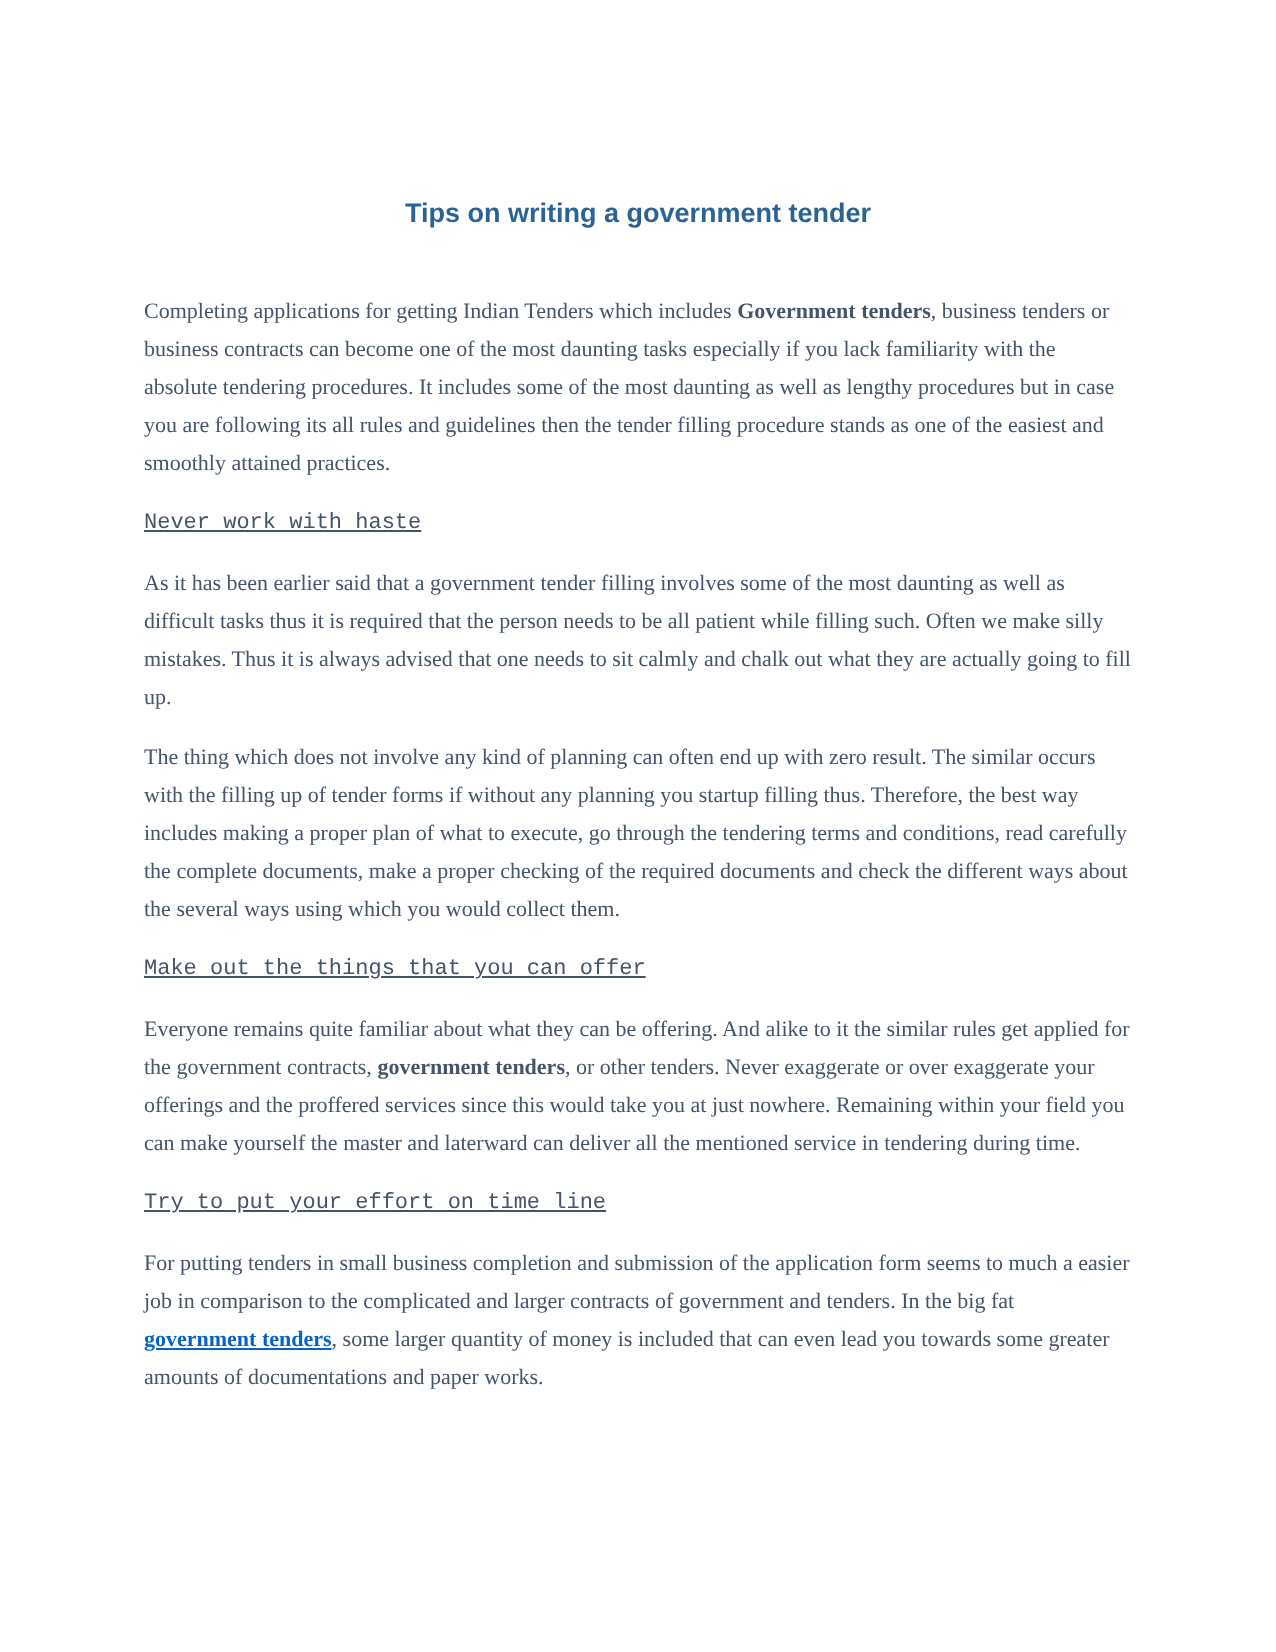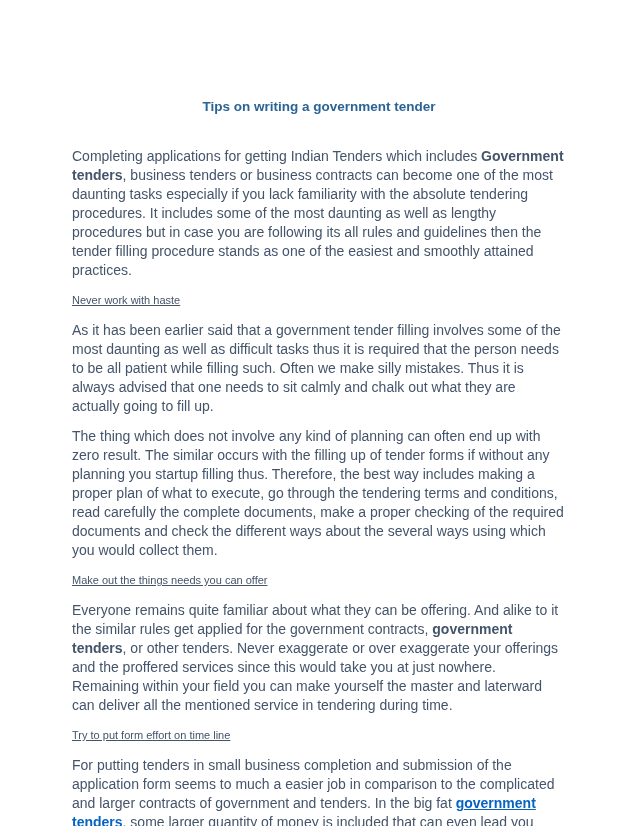--- a/index.html
+++ b/index.html
@@ -20,36 +20,38 @@
   }
   .doc-title {
     text-align: center;
     font-weight: bold;
     font-size: 13.5px;
     line-height: 20px;
     color: #2a6496;
     margin: 0 0 30px 0;
   }
   .body-par {
-    font-size: 14px;
+    font-size: 11px;
     line-height: 19px;
     margin: 0 0 11px 0;
     text-align: left;
+    font-family: Liberation Serif, serif;
   }
   .heading-bold {
     font-size: 11px;
     line-height: 19px;
     font-weight: bold;
     margin: 0 0 11px 0;
   }
   .heading-underline {
     font-size: 11px;
     line-height: 19px;
     text-decoration: underline;
     margin: 0 0 11px 0;
+    font-family: Liberation Mono, monospace;
   }
   .run-bold {
     font-weight: bold;
   }
   .doc-link {
     color: #0563c1;
     font-weight: bold;
     text-decoration: underline;
     cursor: pointer;
   }
@@ -64,21 +66,21 @@
   <p class="body-par"><span>Completing applications for getting Indian Tenders which includes </span><span class="run-bold">Government tenders</span><span>, business tenders or business contracts can become one of the most daunting tasks especially if you lack familiarity with the absolute tendering procedures. It includes some of the most daunting as well as lengthy procedures but in case you are following its all rules and guidelines then the tender filling procedure stands as one of the easiest and smoothly attained practices.</span></p>
 
 
   <p class="heading-underline">Never work with haste</p>
 
   <p class="body-par">As it has been earlier said that a government tender filling involves some of the most daunting as well as difficult tasks thus it is required that the person needs to be all patient while filling such. Often we make silly mistakes. Thus it is always advised that one needs to sit calmly and chalk out what they are actually going to fill up.</p>
 
 
   <p class="body-par">The thing which does not involve any kind of planning can often end up with zero result. The similar occurs with the filling up of tender forms if without any planning you startup filling thus. Therefore, the best way includes making a proper plan of what to execute, go through the tendering terms and conditions, read carefully the complete documents, make a proper checking of the required documents and check the different ways about the several ways using which you would collect them.</p>
 
-  <p class="heading-underline">Make out the things needs you can offer</p>
+  <p class="heading-underline">Make out the things that you can offer</p>
 
   <p class="body-par"><span>Everyone remains quite familiar about what they can be offering. And alike to it the similar rules get applied for the government contracts, </span><span class="run-bold">government tenders</span><span>, or other tenders. Never exaggerate or over exaggerate your offerings and the proffered services since this would take you at just nowhere. Remaining within your field you can make yourself the master and laterward can deliver all the mentioned service in tendering during time.</span></p>
 
-  <p class="heading-underline">Try to put form effort on time line</p>
+  <p class="heading-underline">Try to put your effort on time line</p>
 
   <p class="body-par"><span>For putting tenders in small business completion and submission of the application form seems to much a easier job in comparison to the complicated and larger contracts of government and tenders. In the big fat </span><a class="doc-link">government tenders</a><span>, some larger quantity of money is included that can even lead you towards some greater amounts of documentations and paper works.</span></p>
 
 </div>
 
 </body></html>

